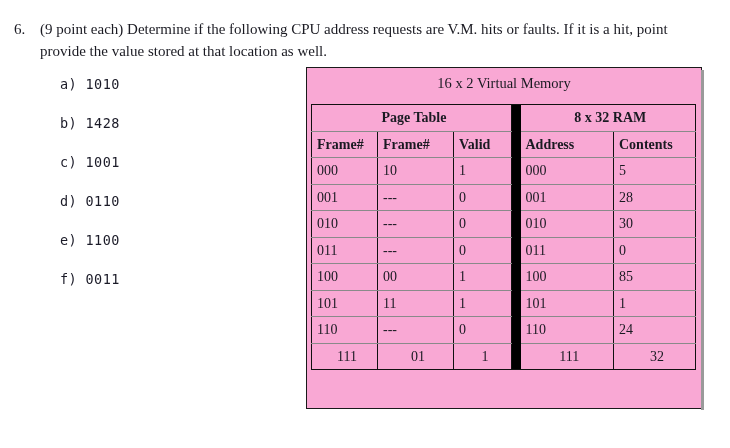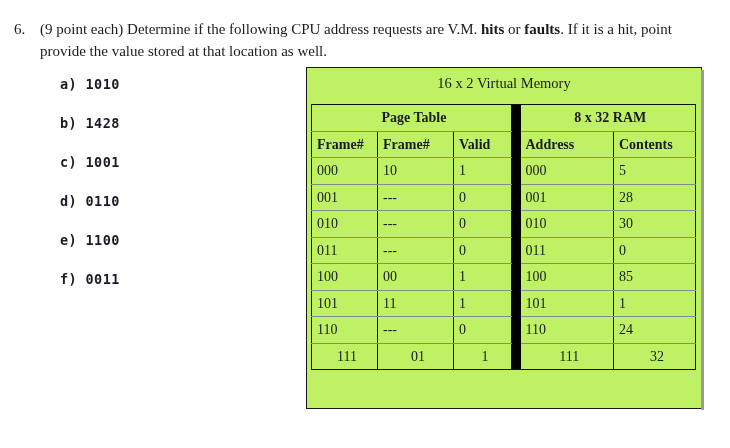--- a/index.html
+++ b/index.html
@@ -35,50 +35,49 @@
     font-size: 15px;
     line-height: 21px;
     text-align: left;
   }
   #question .qbody {
     margin-left: 26px;
     font-size: 15px;
     line-height: 21.5px;
     text-align: left;
   }
-  #question .qbody b { font-weight: bold; }
+  #question .qbody b { font-weight: normal; }
   .qline { white-space: nowrap; }
 
   
   #answers {
     position: absolute;
     left: 60px;
     top: 76px;
     width: 200px;
-    font-weight: bold;
   }
   .answer-item {
     height: 39px;
     font-family: "DejaVu Sans Mono", "Liberation Mono", monospace;
     font-size: 13.5px;
     line-height: 16px;
     color: #1b1b28;
     letter-spacing: 0.4px;
     white-space: pre;
   }
 
   
   #vm-box {
     position: absolute;
     left: 306px;
     top: 67px;
     width: 396px;
     height: 342px;
     border: 1.5px solid #1a1a1a;
-    background: #bef264;
+    background: #f9a8d4;
   }
   #vm-box::after {
     
     content: "";
     position: absolute;
     right: -3px;
     top: 2px;
     width: 3px;
     height: 100%;
     background: #9a9a9a;

